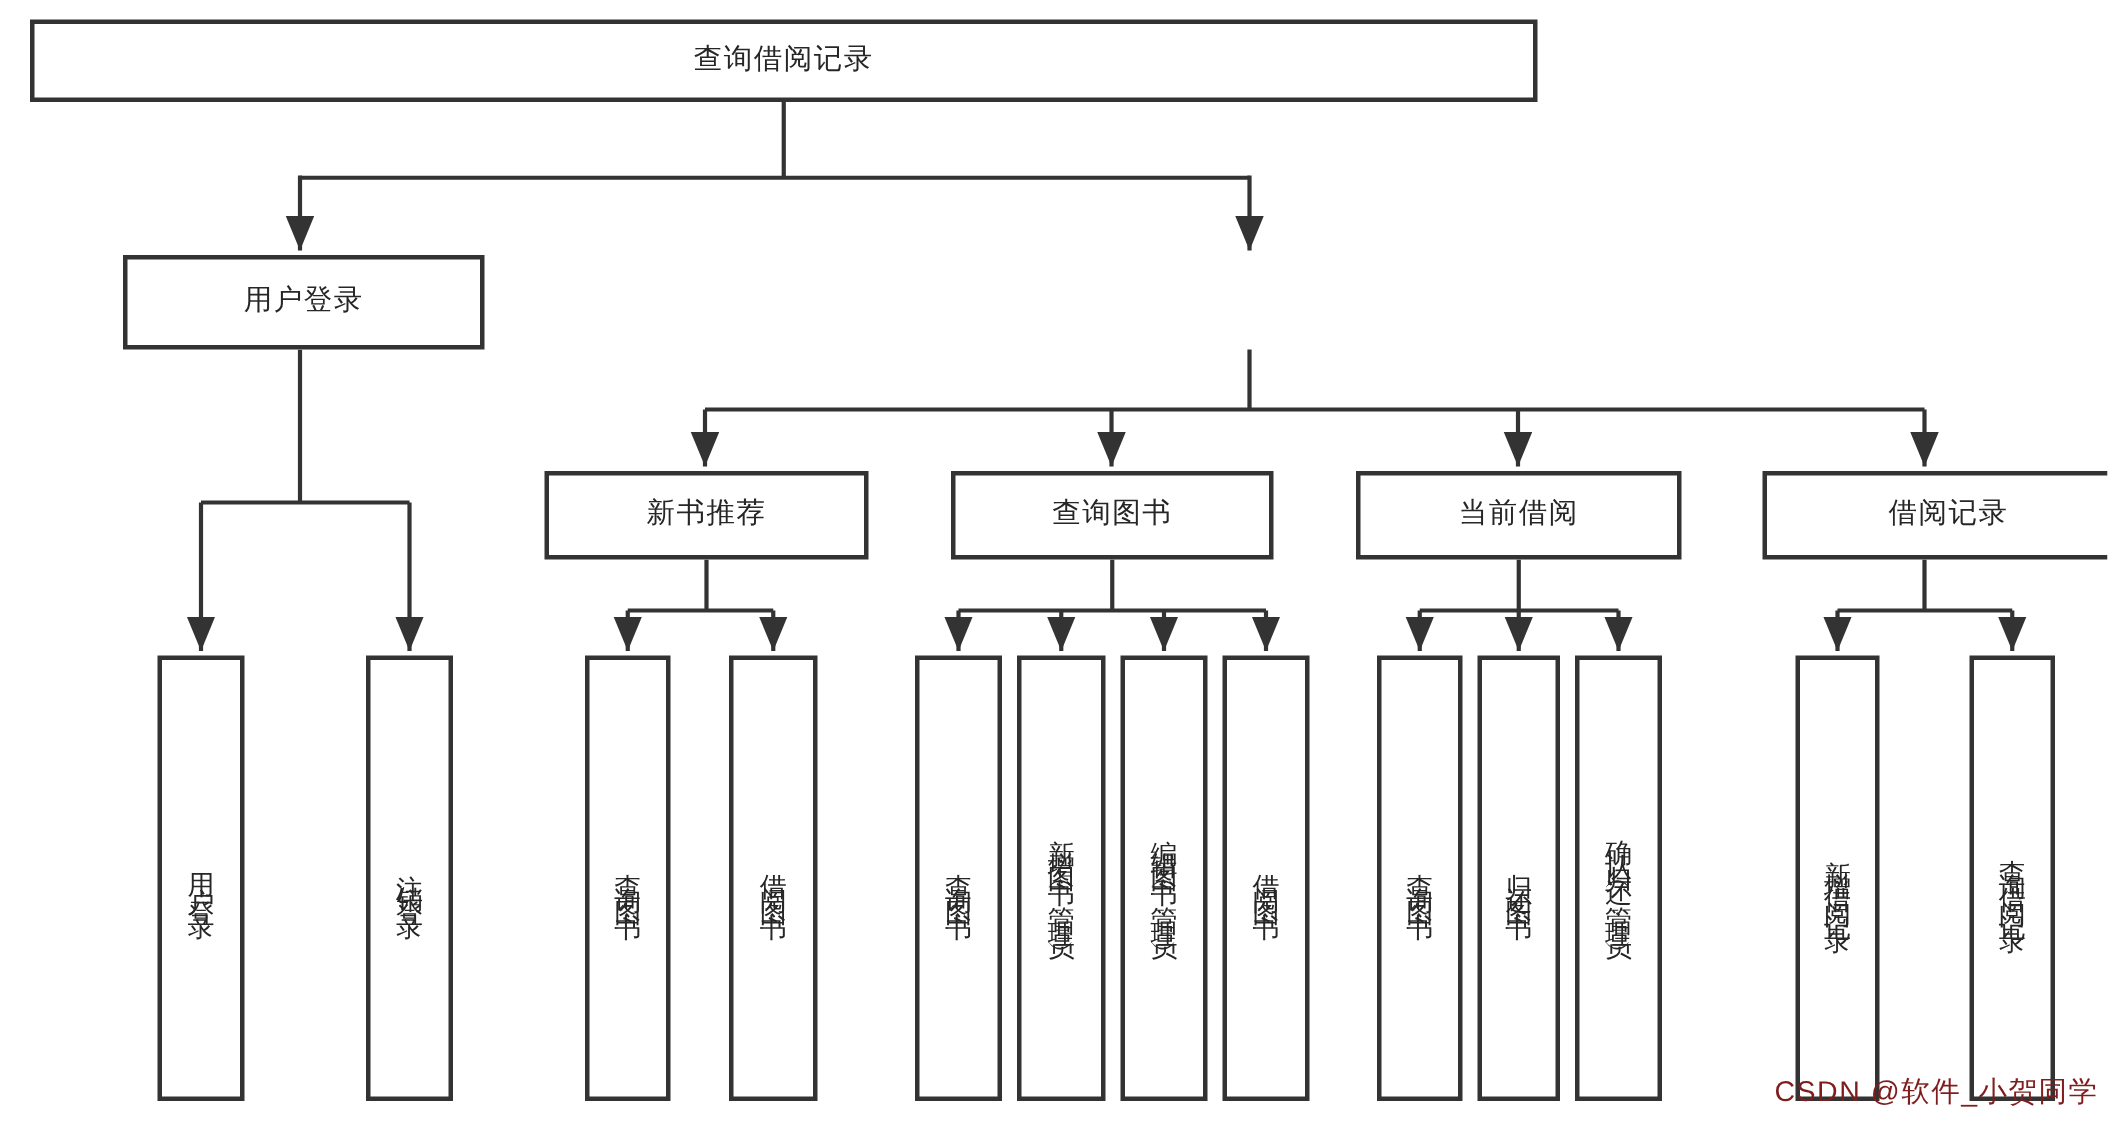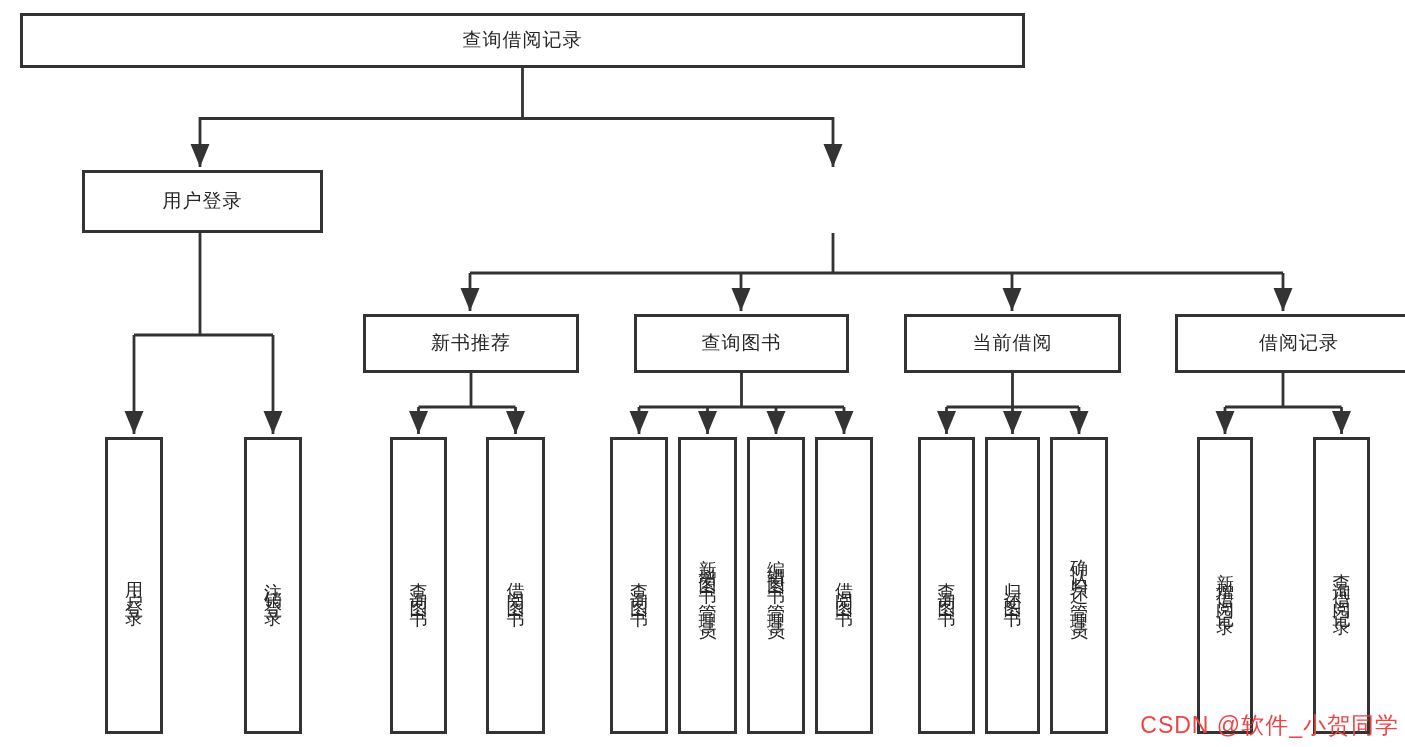--- a/index.html
+++ b/index.html
@@ -40,22 +40,22 @@
     text-orientation: mixed;
     font-size: 18px;
     letter-spacing: 9px;
     letter-spacing: 9px;
     line-height: 1;
   }
   .watermark {
     position: absolute;
     right: 6px;
     bottom: 6px;
-    font-size: 23px;
-    color: #ef4444;
+    font-size: 19px;
+    color: #7f1d1d;
     letter-spacing: 1px;
     white-space: nowrap;
   }
 </style>
 </head>
 <body>
 
 <div class="canvas">
 
   <svg class="connectors" width="1405" height="747" viewBox="0 0 1405 747" xmlns="http://www.w3.org/2000/svg">

